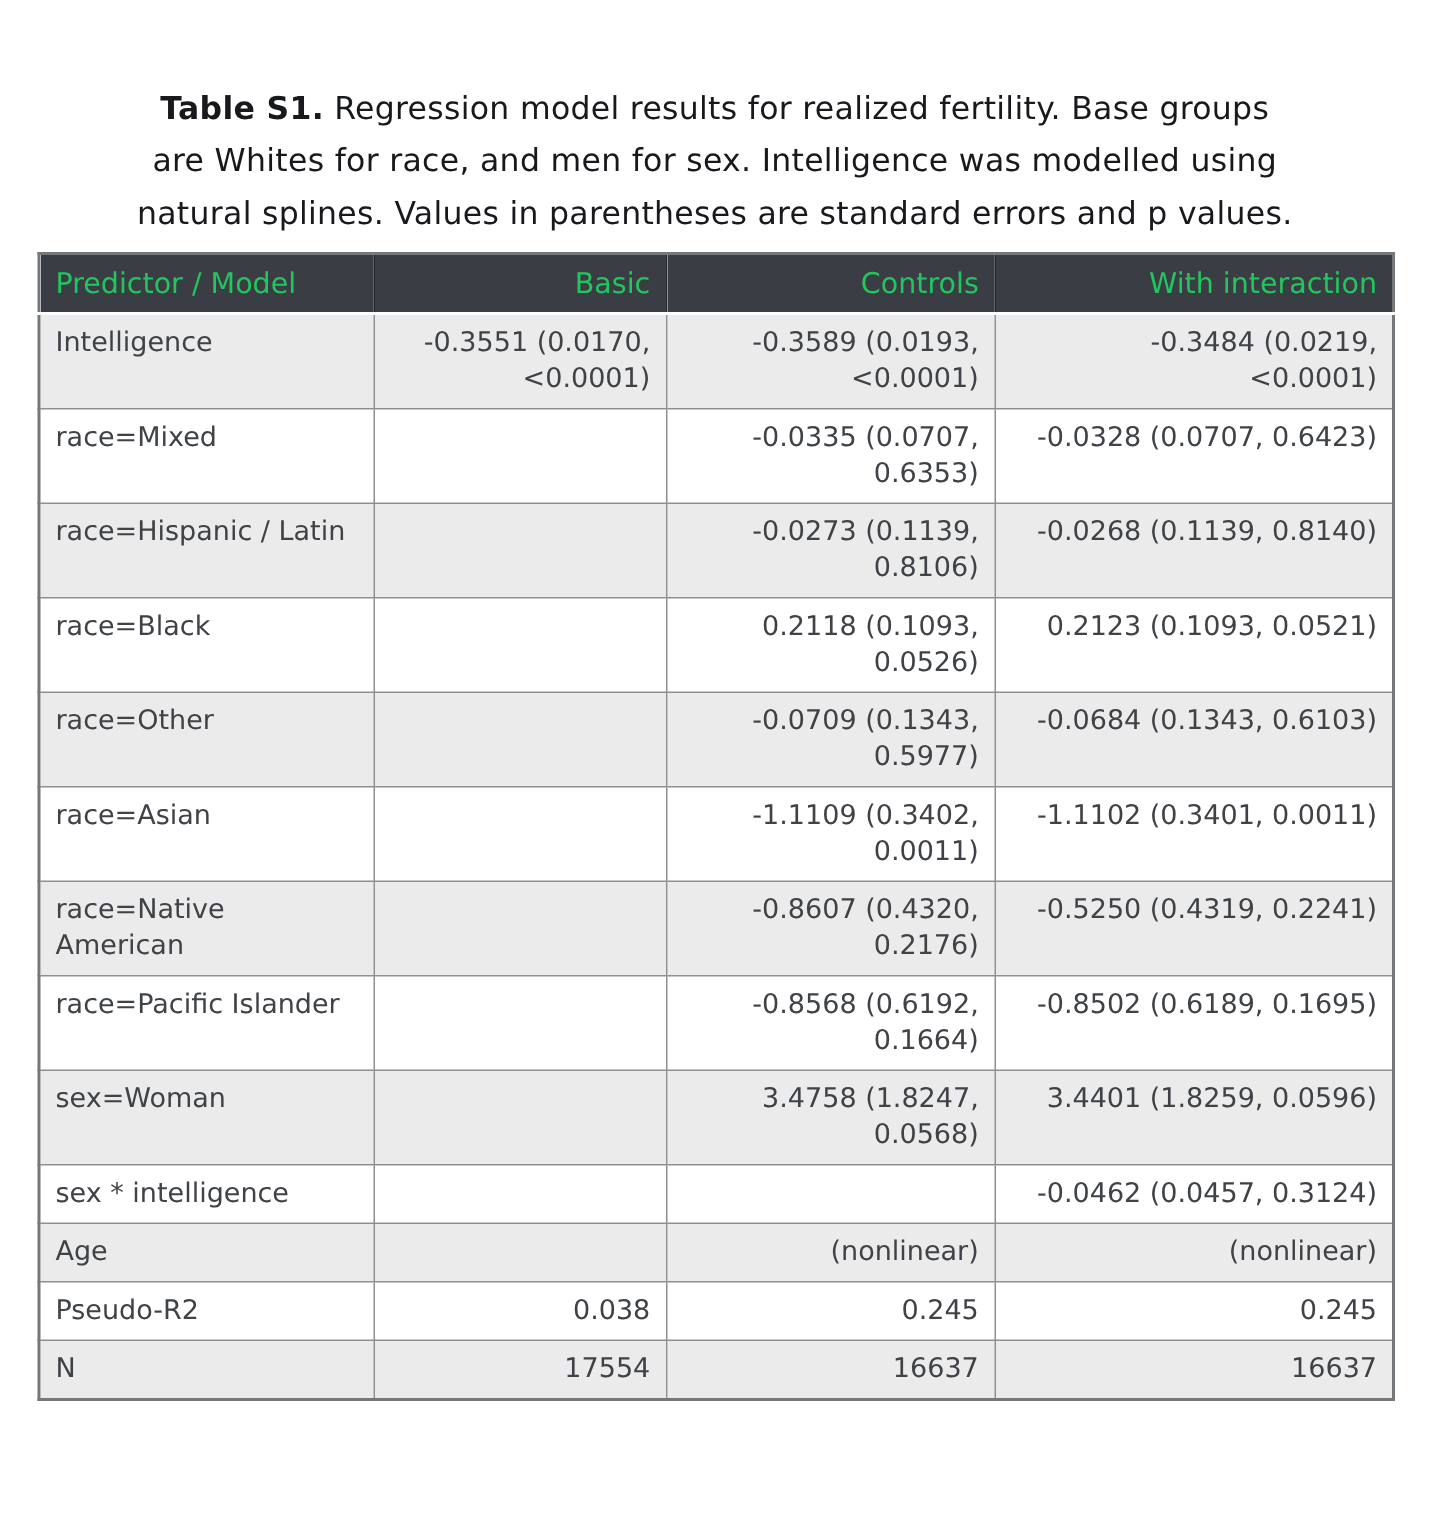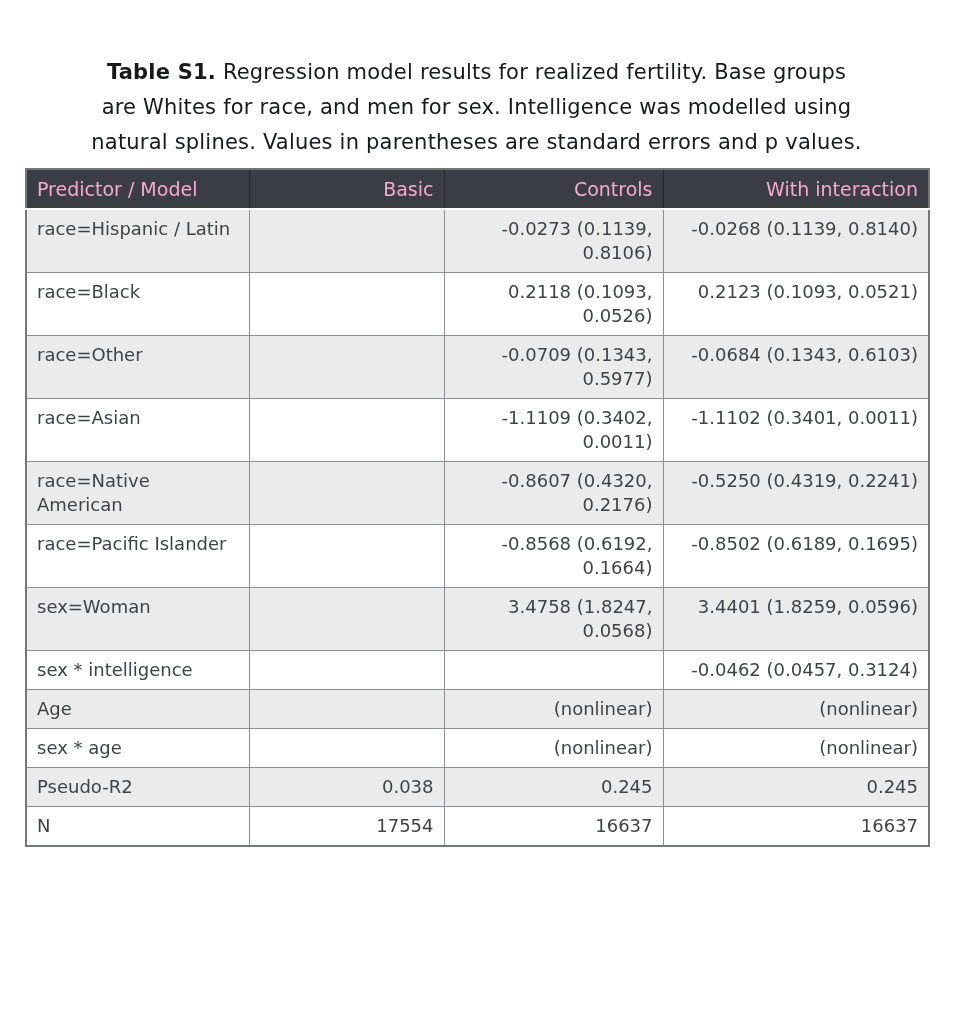--- a/index.html
+++ b/index.html
@@ -32,21 +32,21 @@
     width: 903px;
     margin: 8px 0 0 25px;
     border: 2px solid #75787b;
   }
   col.c1 { width: 223px; }
   col.c2 { width: 195px; }
   col.c3 { width: 219px; }
   col.c4 { width: 266px; }
   thead th {
     background: #3a3e44;
-    color: #f9a8d4;
+    color: #22c55e;
     font-weight: 400;
     font-size: 19px;
     padding: 8px 10px;
     text-align: right;
     border-left: 1px solid #26292c;
     white-space: nowrap;
     overflow: hidden;
   }
   thead th:first-child {
     text-align: left;
@@ -92,20 +92,36 @@
     </colgroup>
     <thead>
       <tr>
         <th>Predictor / Model</th>
         <th>Basic</th>
         <th>Controls</th>
         <th>With interaction</th>
       </tr>
     </thead>
     <tbody id="table-body">
+        <tr>
+          <td>Intelligence</td>
+          <td>-0.3551 (0.0170,
+&lt;0.0001)</td>
+          <td>-0.3589 (0.0193,
+&lt;0.0001)</td>
+          <td>-0.3484 (0.0219,
+&lt;0.0001)</td>
+        </tr>
+        <tr>
+          <td>race=Mixed</td>
+          <td></td>
+          <td>-0.0335 (0.0707,
+0.6353)</td>
+          <td>-0.0328 (0.0707, 0.6423)</td>
+        </tr>
         <tr>
           <td>race=Hispanic / Latin</td>
           <td></td>
           <td>-0.0273 (0.1139,
 0.8106)</td>
           <td>-0.0268 (0.1139, 0.8140)</td>
         </tr>
         <tr>
           <td>race=Black</td>
           <td></td>
@@ -155,26 +171,20 @@
           <td></td>
           <td>-0.0462 (0.0457, 0.3124)</td>
         </tr>
         <tr>
           <td>Age</td>
           <td></td>
           <td>(nonlinear)</td>
           <td>(nonlinear)</td>
         </tr>
         <tr>
-          <td>sex * age</td>
-          <td></td>
-          <td>(nonlinear)</td>
-          <td>(nonlinear)</td>
-        </tr>
-        <tr>
           <td>Pseudo-R2</td>
           <td>0.038</td>
           <td>0.245</td>
           <td>0.245</td>
         </tr>
         <tr>
           <td>N</td>
           <td>17554</td>
           <td>16637</td>
           <td>16637</td>

